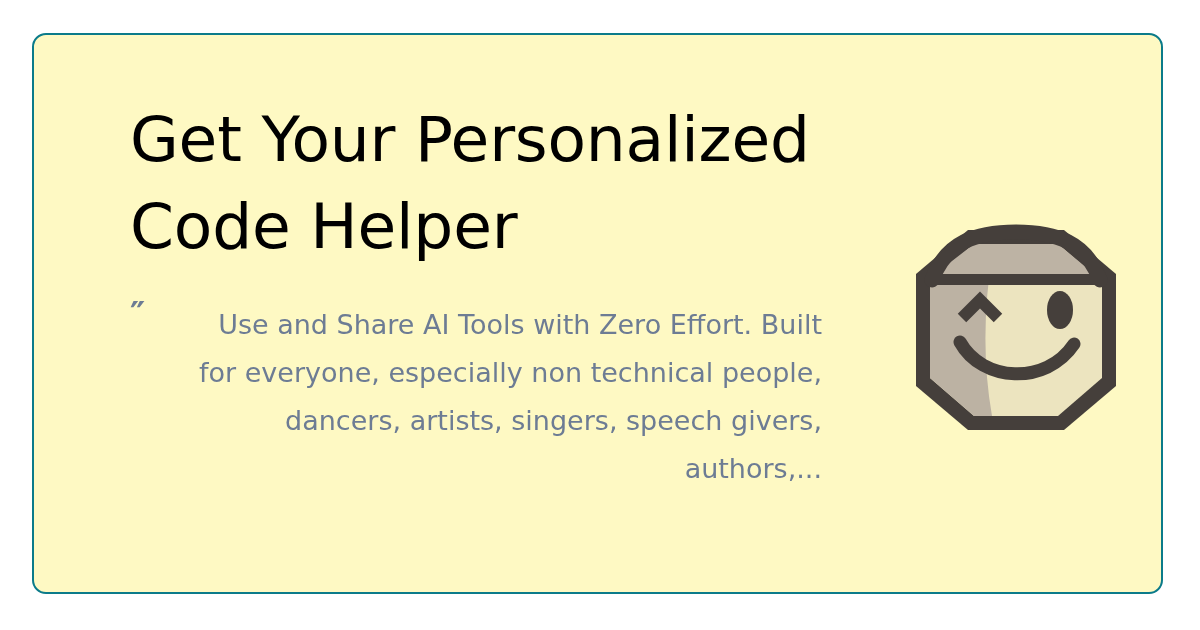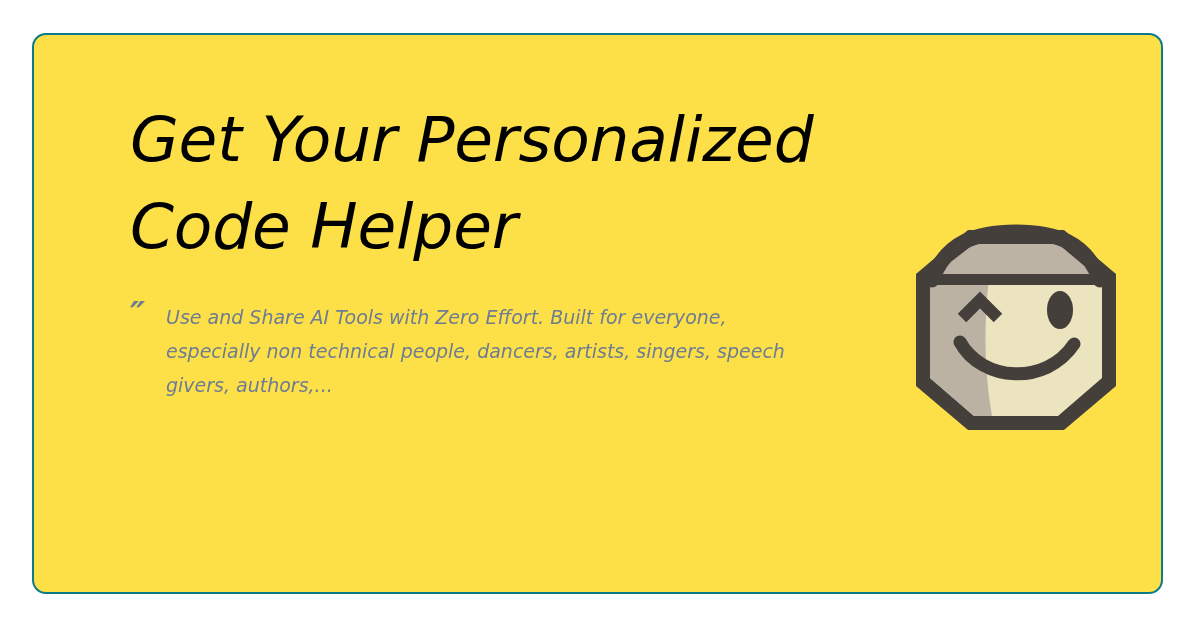--- a/index.html
+++ b/index.html
@@ -14,24 +14,23 @@
     overflow: hidden;
   }
 
   #og-card {
     position: absolute;
     left: 32px;
     top: 33px;
     width: 1131px;
     height: 561px;
     box-sizing: border-box;
-    background: #fde047;
+    background: #fef9c3;
     border: 2px solid #0b7b8a;
     border-radius: 14px;
-    font-style: italic;
   }
 
   #card-inner {
     position: absolute;
     inset: 0;
   }
 
   
   #text-col {
     position: absolute;
@@ -73,28 +72,29 @@
     top: -4px;
     font-family: "DejaVu Sans", "Liberation Sans", sans-serif;
     font-size: 34px;
     font-weight: 700;
     color: #6d7c94;
     line-height: 1;
     letter-spacing: -2px;
   }
 
   #quote-text {
-    margin: 0;
+    margin: 8px;
     padding-left: 36px;
     font-family: "DejaVu Sans", "Liberation Sans", sans-serif;
-    font-size: 19px;
+    font-size: 27px;
     line-height: 1.78;
     color: #6d7c94;
     font-weight: 400;
     max-width: 648px;
+    text-align: right;
   }
 
   
   #avatar {
     position: absolute;
     left: 862px;
     top: 175px;
     width: 240px;
     height: 240px;
   }

